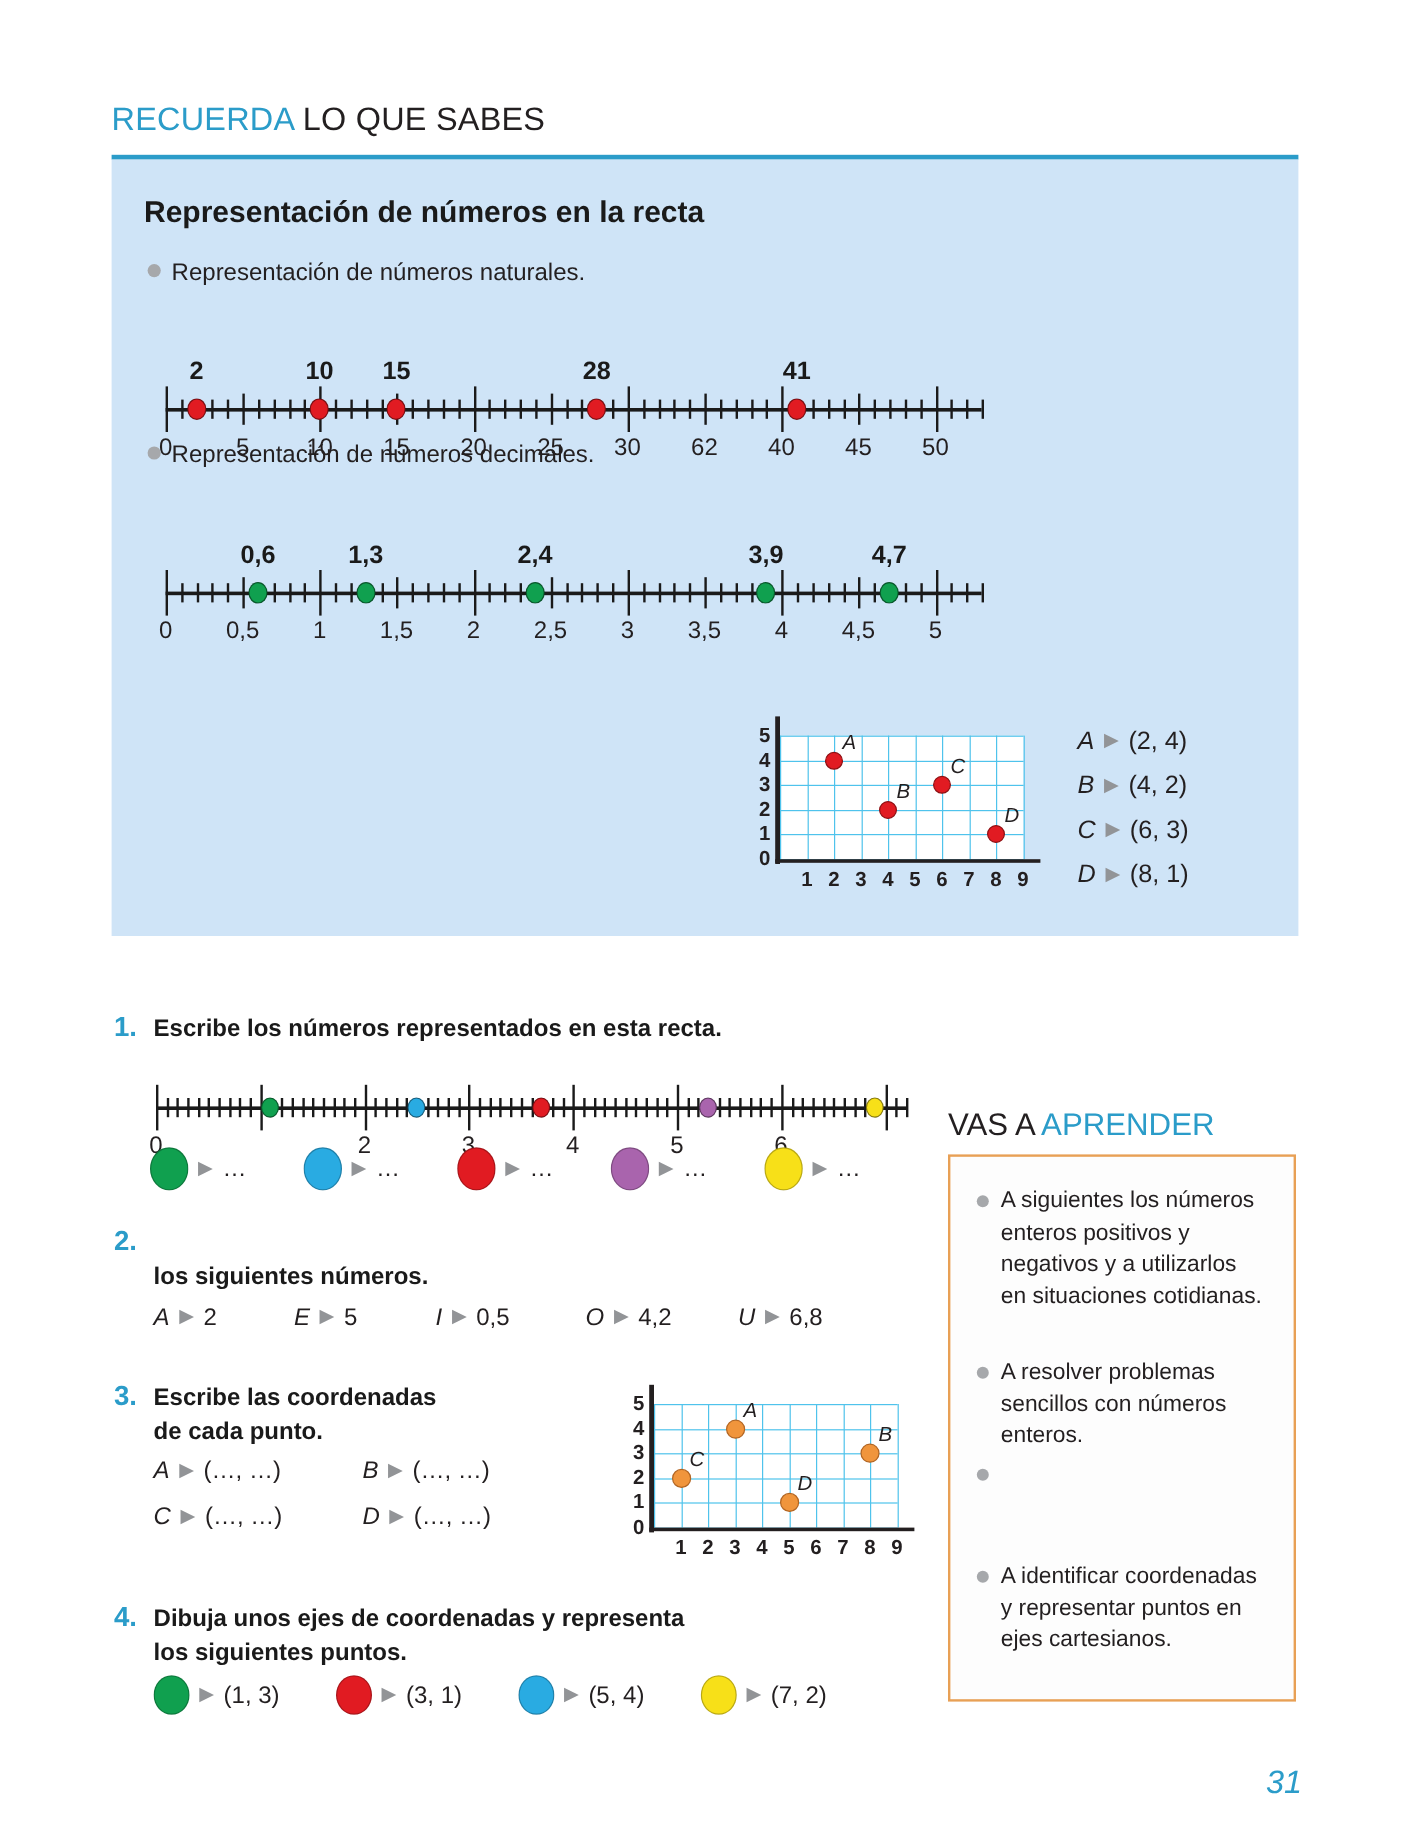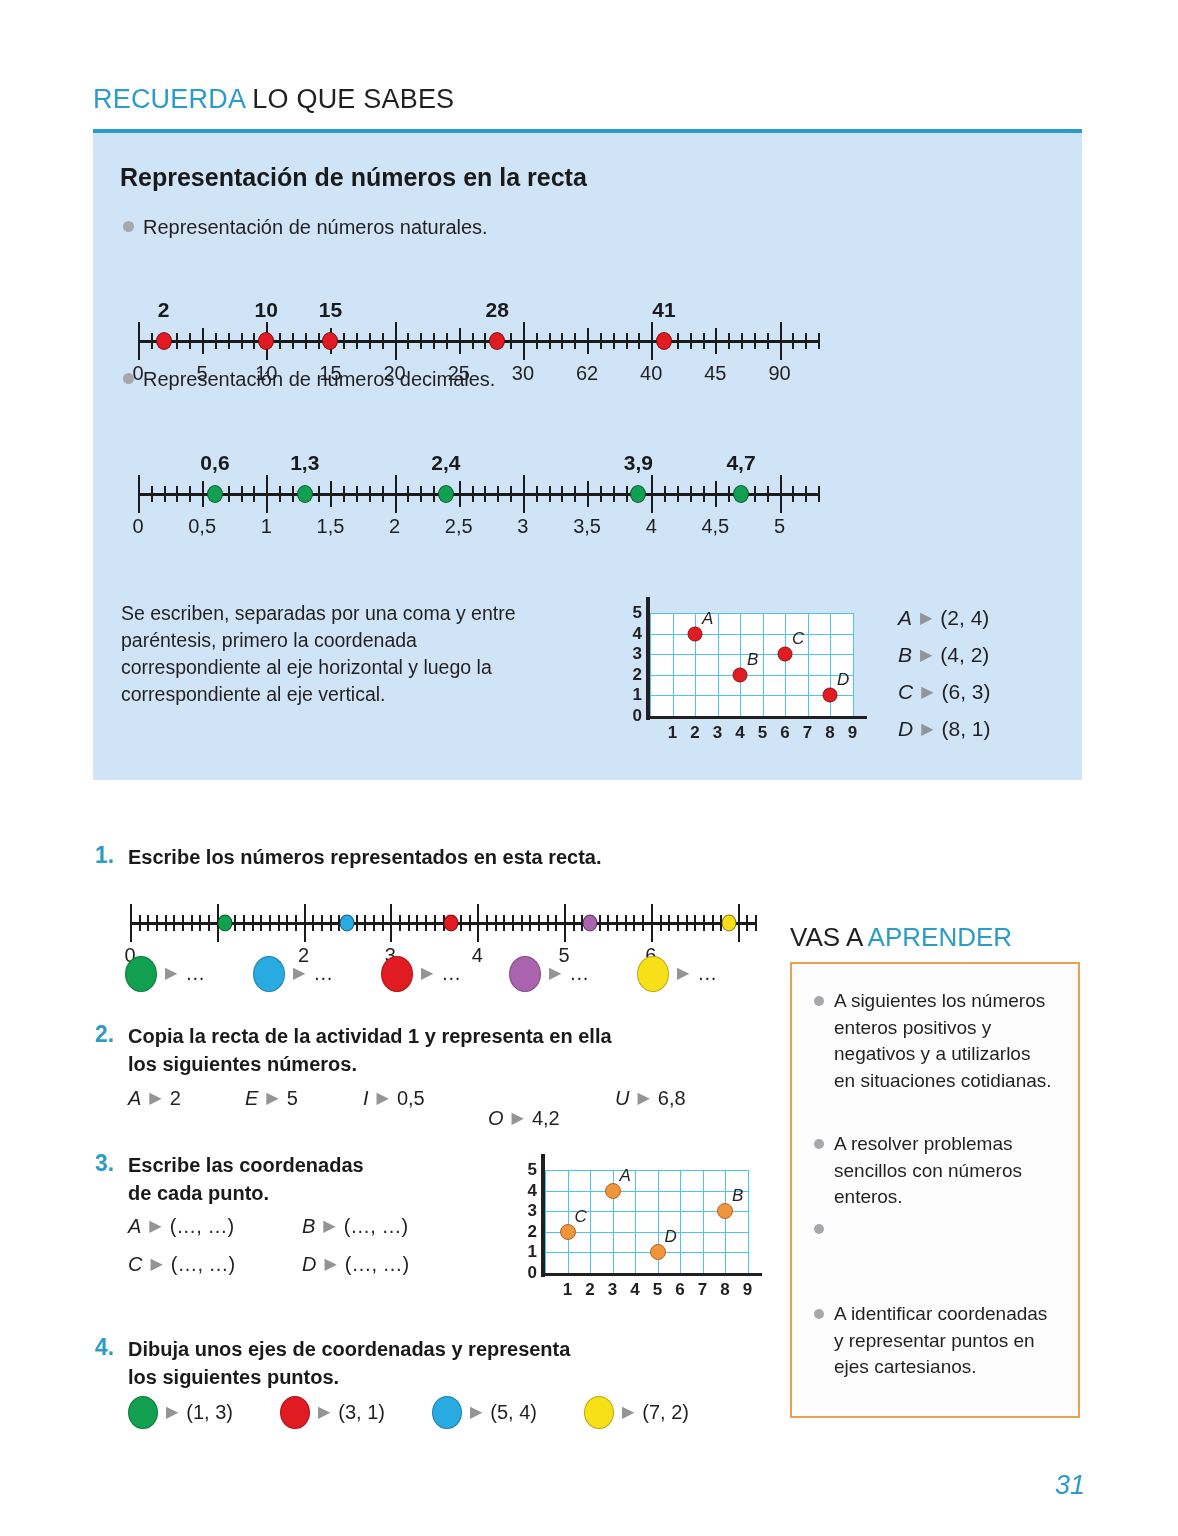--- a/index.html
+++ b/index.html
@@ -151,21 +151,21 @@
         <div class="lbl-below" style="left: 0px; top: 64px;">0</div>
         <div class="lbl-below" style="left: 64.1509px; top: 64px;">5</div>
         <div class="lbl-below" style="left: 128.302px; top: 64px;">10</div>
         <div class="lbl-below" style="left: 192.453px; top: 64px;">15</div>
         <div class="lbl-below" style="left: 256.604px; top: 64px;">20</div>
         <div class="lbl-below" style="left: 320.755px; top: 64px;">25</div>
         <div class="lbl-below" style="left: 384.906px; top: 64px;">30</div>
         <div class="lbl-below" style="left: 449.057px; top: 64px;">62</div>
         <div class="lbl-below" style="left: 513.208px; top: 64px;">40</div>
         <div class="lbl-below" style="left: 577.358px; top: 64px;">45</div>
-        <div class="lbl-below" style="left: 641.509px; top: 64px;">90</div>
+        <div class="lbl-below" style="left: 641.509px; top: 64px;">50</div>
         <div class="dot" style="left: 25.6604px; top: 43px; background: rgb(225, 27, 34); border: 1.5px solid rgba(0, 0, 0, 0.45);"></div>
         <div class="lbl-above" style="left: 25.6604px; top: 0px;">2</div>
         <div class="dot" style="left: 128.302px; top: 43px; background: rgb(225, 27, 34); border: 1.5px solid rgba(0, 0, 0, 0.45);"></div>
         <div class="lbl-above" style="left: 128.302px; top: 0px;">10</div>
         <div class="dot" style="left: 192.453px; top: 43px; background: rgb(225, 27, 34); border: 1.5px solid rgba(0, 0, 0, 0.45);"></div>
         <div class="lbl-above" style="left: 192.453px; top: 0px;">15</div>
         <div class="dot" style="left: 359.245px; top: 43px; background: rgb(225, 27, 34); border: 1.5px solid rgba(0, 0, 0, 0.45);"></div>
         <div class="lbl-above" style="left: 359.245px; top: 0px;">28</div>
         <div class="dot" style="left: 526.038px; top: 43px; background: rgb(225, 27, 34); border: 1.5px solid rgba(0, 0, 0, 0.45);"></div>
         <div class="lbl-above" style="left: 526.038px; top: 0px;">41</div>
@@ -248,21 +248,20 @@
         <div class="lbl-above" style="left: 166.792px; top: 0px;">1,3</div>
         <div class="dot" style="left: 307.925px; top: 43px; background: rgb(16, 160, 79); border: 1.5px solid rgba(0, 0, 0, 0.45);"></div>
         <div class="lbl-above" style="left: 307.925px; top: 0px;">2,4</div>
         <div class="dot" style="left: 500.377px; top: 43px; background: rgb(16, 160, 79); border: 1.5px solid rgba(0, 0, 0, 0.45);"></div>
         <div class="lbl-above" style="left: 500.377px; top: 0px;">3,9</div>
         <div class="dot" style="left: 603.019px; top: 43px; background: rgb(16, 160, 79); border: 1.5px solid rgba(0, 0, 0, 0.45);"></div>
         <div class="lbl-above" style="left: 603.019px; top: 0px;">4,7</div>
       </div>
 
 
-    <div class="body-text" style="left:28px;top:467px;width:420px;">Se escriben, separadas por una coma y entre paréntesis, primero la coordenada correspondiente al eje horizontal y luego la correspondiente al eje vertical.</div>
 
     <div class="grid-wrap" id="grid1" style="left:515px;top:465px;width:260px;height:145px;">
         <div class="grid-plot" style="left: 42px; top: 15px; width: 202.5px; height: 102.5px;"></div>
         <div class="gl" style="left: 42px; top: 15px; width: 1.4px; height: 102.5px;"></div>
         <div class="gl" style="left: 64.5px; top: 15px; width: 1.4px; height: 102.5px;"></div>
         <div class="gl" style="left: 87px; top: 15px; width: 1.4px; height: 102.5px;"></div>
         <div class="gl" style="left: 109.5px; top: 15px; width: 1.4px; height: 102.5px;"></div>
         <div class="gl" style="left: 132px; top: 15px; width: 1.4px; height: 102.5px;"></div>
         <div class="gl" style="left: 154.5px; top: 15px; width: 1.4px; height: 102.5px;"></div>
         <div class="gl" style="left: 177px; top: 15px; width: 1.4px; height: 102.5px;"></div>
@@ -399,27 +398,26 @@
     </div>
   <div class="dots-row" id="e1dots" style="left:125px;top:957px;width:620px;height:46px;">
       <div class="cell" style="left: 0px; top: 0px;"><span class="legend-dot" style="background: rgb(16, 160, 79); border: 1.5px solid rgba(0, 0, 0, 0.25);"></span><span class="tri">▶</span><span>…</span></div>
       <div class="cell" style="left: 128px; top: 0px;"><span class="legend-dot" style="background: rgb(41, 171, 226); border: 1.5px solid rgba(0, 0, 0, 0.25);"></span><span class="tri">▶</span><span>…</span></div>
       <div class="cell" style="left: 256px; top: 0px;"><span class="legend-dot" style="background: rgb(225, 27, 34); border: 1.5px solid rgba(0, 0, 0, 0.25);"></span><span class="tri">▶</span><span>…</span></div>
       <div class="cell" style="left: 384px; top: 0px;"><span class="legend-dot" style="background: rgb(169, 100, 173); border: 1.5px solid rgba(0, 0, 0, 0.25);"></span><span class="tri">▶</span><span>…</span></div>
       <div class="cell" style="left: 512px; top: 0px;"><span class="legend-dot" style="background: rgb(247, 224, 24); border: 1.5px solid rgba(0, 0, 0, 0.25);"></span><span class="tri">▶</span><span>…</span></div>
     </div>
 
   <div class="ex-num" style="left:95px;top:1021px;">2.</div>
-  <div class="ex-text" style="left:128px;top:1022px;">Copia la recta de la actividad 1 y representa en ella</div>
   <div class="ex-text" style="left:128px;top:1050px;">los siguientes números.</div>
   <div id="e2items">
       <div class="ex-items" style="left: 128px; top: 1087px;"><span class="ital">A</span><span class="tri">▶</span><span>2</span></div>
       <div class="ex-items" style="left: 245px; top: 1087px;"><span class="ital">E</span><span class="tri">▶</span><span>5</span></div>
       <div class="ex-items" style="left: 363px; top: 1087px;"><span class="ital">I</span><span class="tri">▶</span><span>0,5</span></div>
-      <div class="ex-items" style="left: 488px; top: 1087px; margin-top: 20px;"><span class="ital">O</span><span class="tri">▶</span><span>4,2</span></div>
+      <div class="ex-items" style="left: 488px; top: 1087px;"><span class="ital">O</span><span class="tri">▶</span><span>4,2</span></div>
       <div class="ex-items" style="left: 615px; top: 1087px;"><span class="ital">U</span><span class="tri">▶</span><span>6,8</span></div>
     </div>
 
   <div class="ex-num" style="left:95px;top:1150px;">3.</div>
   <div class="ex-text" style="left:128px;top:1151px;">Escribe las coordenadas</div>
   <div class="ex-text" style="left:128px;top:1179px;">de cada punto.</div>
   <div id="e3items">
       <div class="ex-items" style="left: 128px; top: 1215px;"><span class="ital">A</span><span class="tri">▶</span><span>(…, …)</span></div>
       <div class="ex-items" style="left: 302px; top: 1215px;"><span class="ital">B</span><span class="tri">▶</span><span>(…, …)</span></div>
       <div class="ex-items" style="left: 128px; top: 1253px;"><span class="ital">C</span><span class="tri">▶</span><span>(…, …)</span></div>

